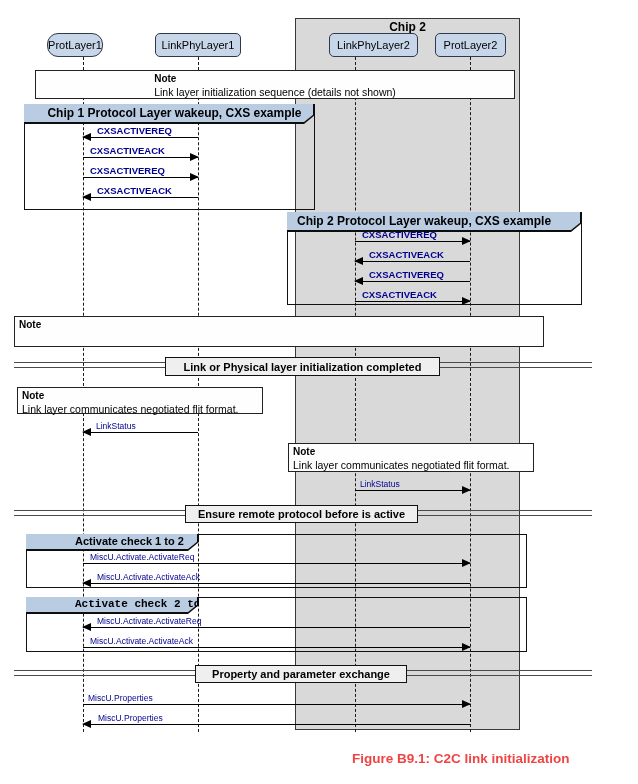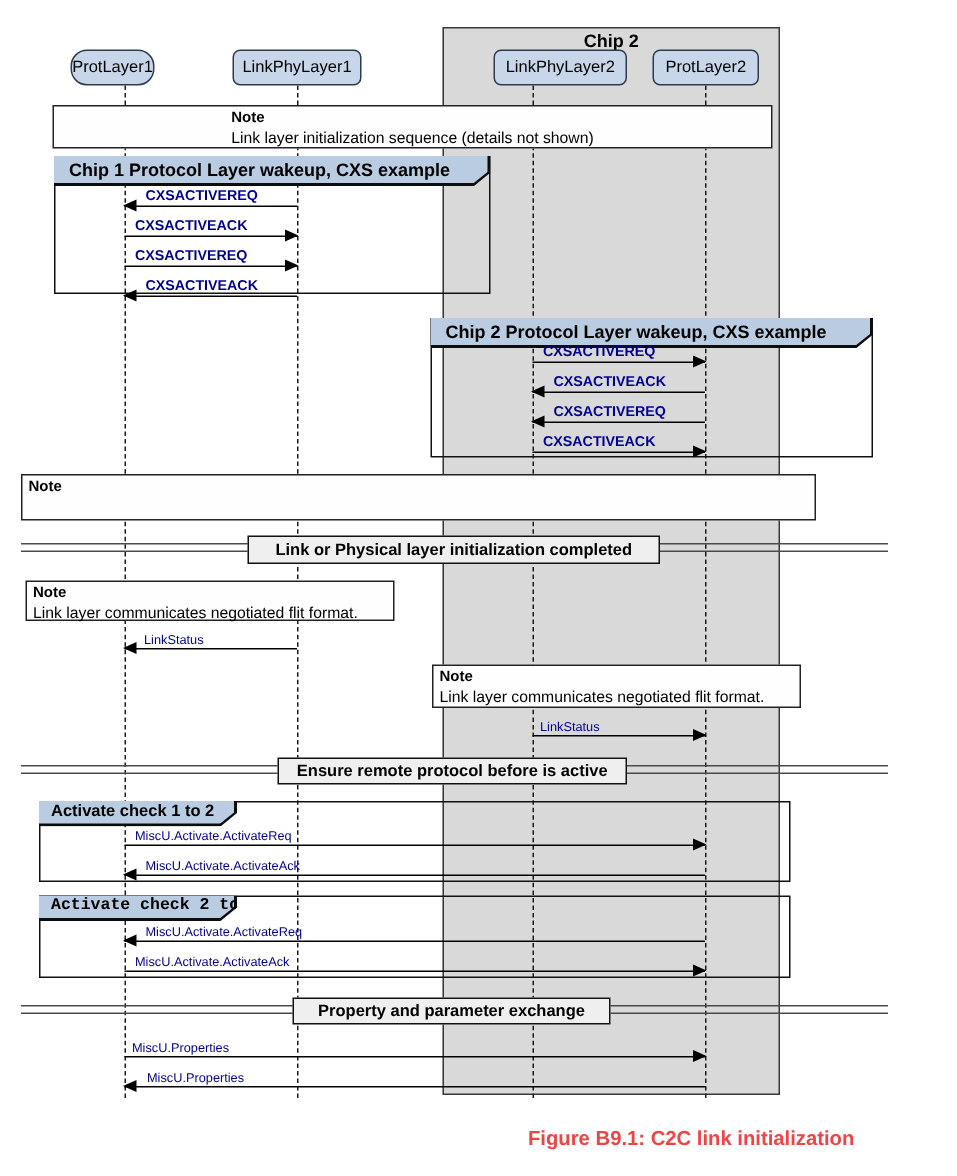--- a/index.html
+++ b/index.html
@@ -29,21 +29,21 @@
   .frame { position:absolute; border:1.6px solid var(--frame-border,#111111);
     box-sizing:border-box; background:transparent; z-index:5; }
   .fhdr { position:absolute; top:-1px; left:-1px; right:-1px; background:#0d0d0d;
     clip-path:polygon(0 0,100% 0,100% calc(100% - 9px),calc(100% - 11px) 100%,0 100%); }
   .fhdr::after { content:""; position:absolute; inset:0px 1.6px 1.6px 0px;
     background:var(--frame-header-fill,#b9cce2);
     clip-path:polygon(0 0,100% 0,100% calc(100% - 8px),calc(100% - 10px) 100%,0 100%); }
   .fhdr span { position:relative; z-index:2; display:block; font-weight:bold; white-space:nowrap; }
   .fhdr.wide { height:20px; }
   .fhdr.wide span { font-size:12px; line-height:18px; padding-left:10px; }
-  .fhdr.small { height:17px; width:132px; right:auto; }
+  .fhdr.small { height:17px; width:132px; right:auto;padding-left:41px; }
   .fhdr.small span { font-size:11px; line-height:15px; padding-left:8px; }
   
   .note { position:absolute; background:var(--note-fill,#fefefe); border:1.3px solid #222;
     box-sizing:border-box; z-index:7; padding:2px 4px; line-height:12.5px; }
   .note .ntitle { font-weight:bold; font-size:10px; }
   .note .nbody  { font-size:10.5px; white-space:nowrap; }
   .note.centered { text-align:center; }
   .note.centered .inner { display:inline-block; text-align:left; }
   
   .divline { position:absolute; left:14px; width:578px; height:4px;
@@ -83,21 +83,21 @@
   <div class="participant" style="left:329px; width:89px;">LinkPhyLayer2</div>
   <div class="participant" style="left:435px; width:71px;">ProtLayer2</div>
 
   <div class="note centered" style="left:35px; top:70px; width:480px; height:29px;">
     <div class="inner">
       <div class="ntitle">Note</div>
       <div class="nbody">Link layer initialization sequence (details not shown)</div>
     </div>
   </div>
 
-  <div class="frame" style="left:36px; top:104px; width:291px; height:92px;">
+  <div class="frame" style="left:24px; top:104px; width:291px; height:106px;text-align:center;">
     <div class="fhdr wide">
       <span>Chip 1 Protocol Layer wakeup, CXS example</span>
     </div>
   </div>
 
   <div class="frame" style="left:287px; top:212px; width:295px; height:93px;">
     <div class="fhdr wide">
       <span>Chip 2 Protocol Layer wakeup, CXS example</span>
     </div>
   </div>

